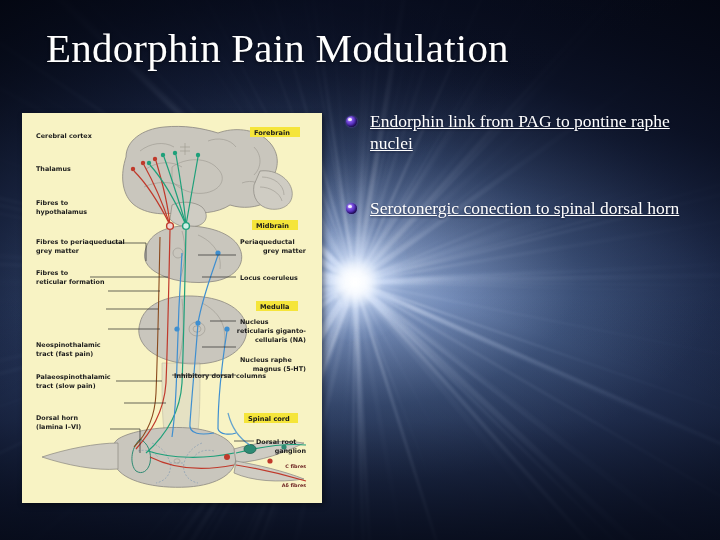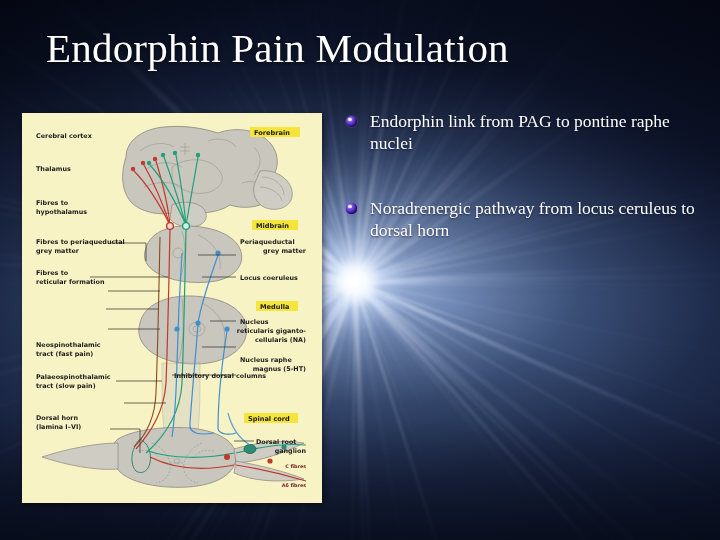--- a/index.html
+++ b/index.html
@@ -97,20 +97,21 @@
   }
   .bullet-row {
     position: relative;
     padding-left: 26px;
     margin-bottom: 43px;
     font-family: "Liberation Serif", "DejaVu Serif", serif;
     font-size: 17.5px;
     line-height: 22px;
     color: #ffffff;
     text-shadow: 0 1px 2px rgba(10,16,40,0.65);
+    text-decoration: underline;
   }
   .bullet-row:last-child { margin-bottom: 0; }
   .bullet-dot {
     position: absolute;
     left: 2px; top: 6px;
     width: 11px; height: 11px;
     border-radius: 50%;
     background: radial-gradient(circle at 34% 30%, #c9b4ff 0%, #7a4fe0 28%, #4522a8 60%, #220d62 100%);
     box-shadow: 0 0 2px rgba(120,90,230,0.9), inset -1px -1px 2px rgba(0,0,0,0.5);
   }
@@ -330,24 +331,21 @@
 
   <div class="title">Endorphin Pain Modulation</div>
 
   <div class="bullets">
     <div class="bullet-row">
       <span class="bullet-dot"></span>
       <span>Endorphin link from PAG to pontine raphe nuclei</span>
     </div>
     <div class="bullet-row">
       <span class="bullet-dot"></span>
-    </div>
-    <div class="bullet-row">
-      <span class="bullet-dot"></span>
-      <span>Noradrenergic pathway from locus ceruleus to dorsal horn</span>
+      <span>Serotonergic conection to spinal dorsal horn</span>
     </div>
   </div>
 
   <div class="diagram">
     <svg viewBox="0 0 300 390" width="300" height="390">
 
       <rect x="0" y="0" width="300" height="390" fill="#f8f3c4"></rect>
 
       <g>
         <path class="brainfill" d="M104 44 C104 28, 120 16, 142 14 C162 12, 180 15, 196 20

